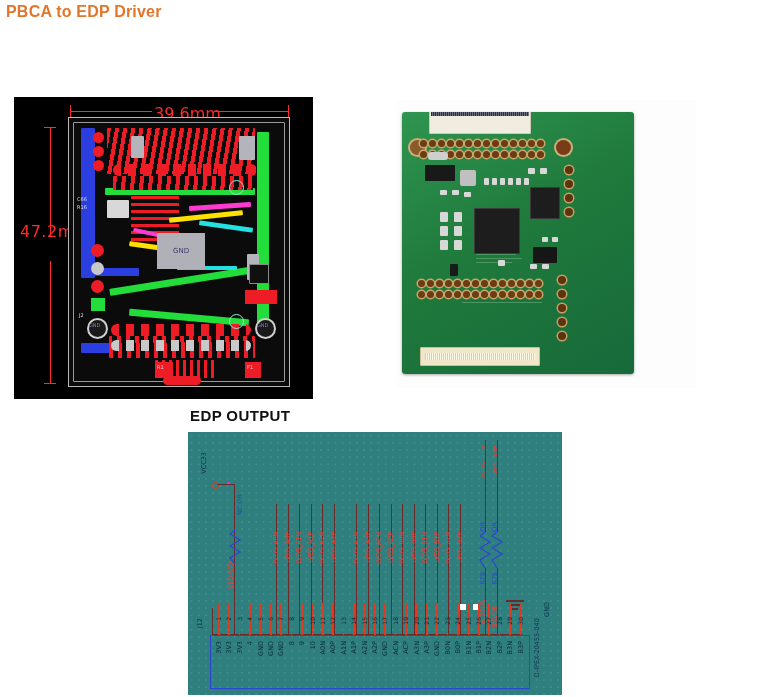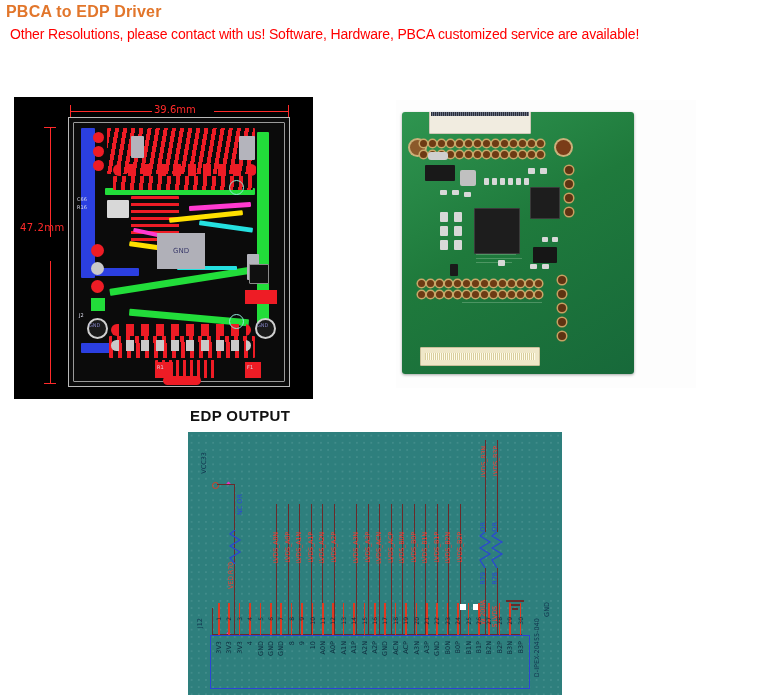--- a/index.html
+++ b/index.html
@@ -56,21 +56,21 @@
     height: 302px;
   }
   #pcb-layout-canvas {
     position: absolute;
     inset: 0;
     background: #000000;
   }
   .dim-label {
     position: absolute;
     color: #ff2a2a;
-    font-size: 10px;
+    font-size: 16px;
     font-family: "DejaVu Sans", sans-serif;
     white-space: nowrap;
   }
   #dim-width-label { left: 140px; top: 7px; }
   #dim-height-label {
     left: 6px; top: 125px;
     letter-spacing: 0.5px;
   }
   .dim-arrow-h {
     position: absolute;
@@ -333,21 +333,20 @@
   .white-mark {
     position: absolute;
     background: #ffffff;
   }
 </style>
 </head>
 <body>
 
 <div id="header-block">
   <div id="product-title">PBCA to EDP Driver</div>
-  <div id="spec-note">Other Resolutions, please contact with us! Software, Hardware, PBCA customized service are available!</div>
 </div>
 
 <div id="pcb-layout-figure">
   <div id="pcb-layout-canvas"></div>
 
   <div class="dim-label" id="dim-width-label">39.6mm</div>
   <div class="dim-label" id="dim-height-label">47.2mm</div>
 
   <div class="dim-arrow-h" style="left:56px;top:14px;width:82px;"></div>
   <div class="dim-arrow-h" style="left:200px;top:14px;width:74px;"></div>

